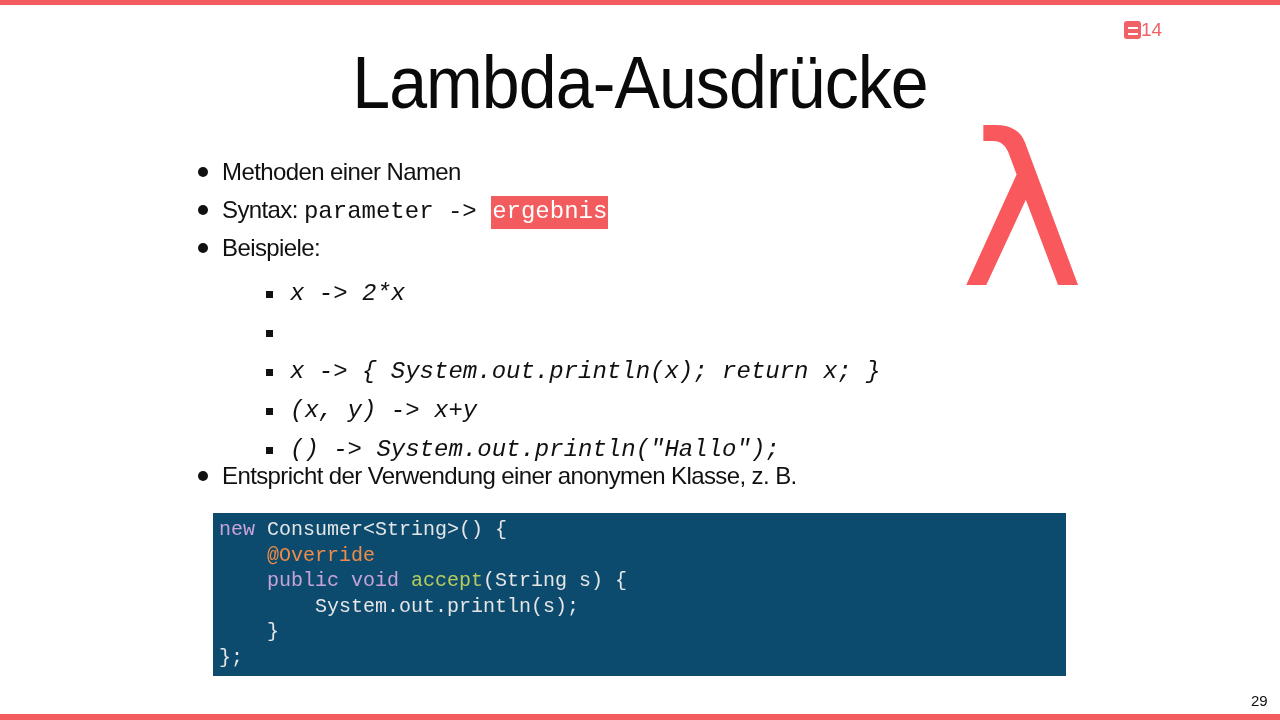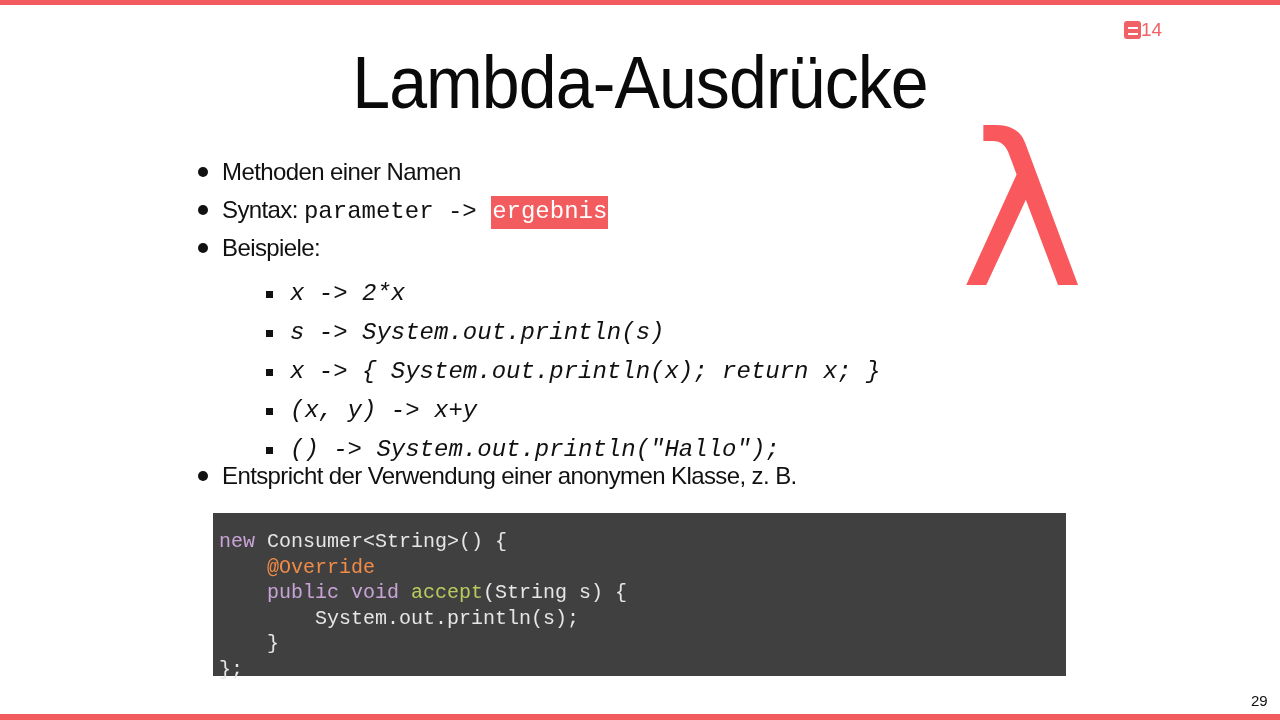--- a/index.html
+++ b/index.html
@@ -61,21 +61,21 @@
       white-space: nowrap;
     }
     .subitem .square {
       position: absolute; left: 0; top: 15px; width: 7px; height: 7px; background: #111;
     }
 
     .bullet-last { position: absolute; left: 198px; top: 459px; }
 
     .code-block {
       position: absolute; left: 213px; top: 513px; width: 853px; height: 163px;
-      background: #404040; box-sizing: border-box; padding: 16px 6px;
+      background: #0c4a6e; box-sizing: border-box; padding: 4px 6px;
       font-family: "Liberation Mono", "DejaVu Sans Mono", monospace;
       font-size: 20px; line-height: 25.5px; color: #e6e6e6; white-space: pre;
     }
     .kw { color: #c8a3d8; }
     .ann { color: #f08c47; }
     .fn { color: #b7cc5c; }
 
     .page-number {
       position: absolute; left: 1251px; top: 692px; font-size: 15px; color: #111;
     }
@@ -109,21 +109,20 @@
   </li>
 </ul>
 
 <ul class="sublist">
   <li class="subitem">
     <span class="square"></span>
     <span>x -&gt; 2*x</span>
   </li>
   <li class="subitem">
     <span class="square"></span>
-    <span>s -&gt; System.out.println(s)</span>
   </li>
   <li class="subitem">
     <span class="square"></span>
     <span>x -&gt; { System.out.println(x); return x; }</span>
   </li>
   <li class="subitem">
     <span class="square"></span>
     <span>(x, y) -&gt; x+y</span>
   </li>
   <li class="subitem">

